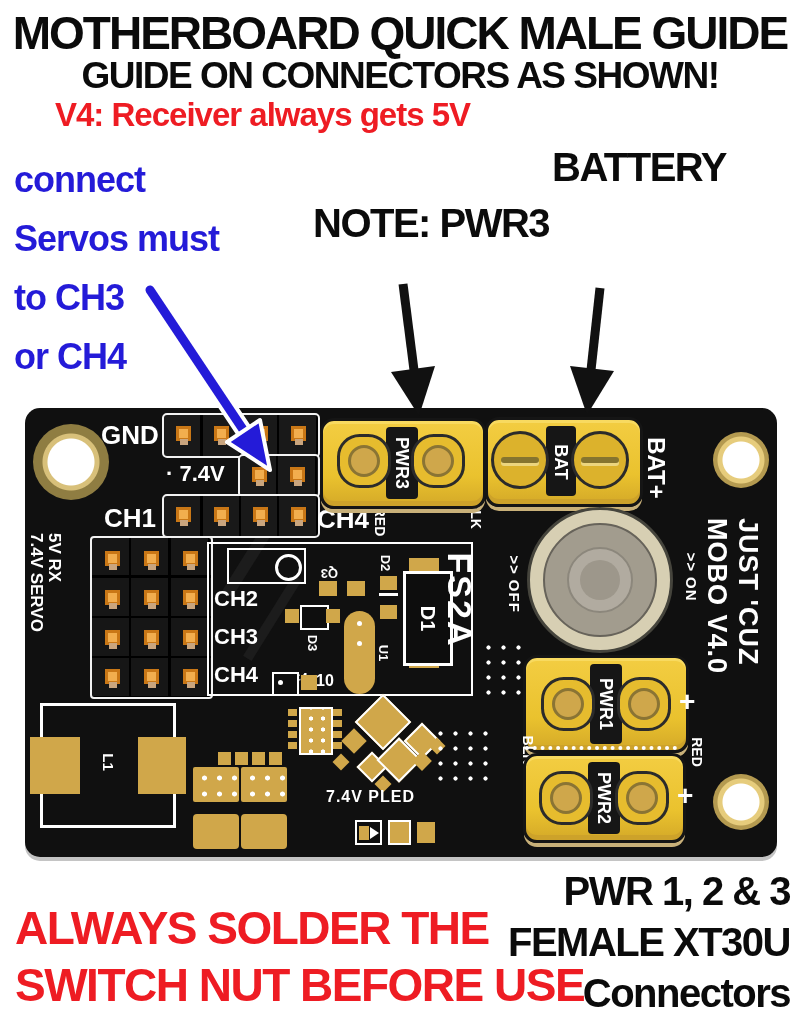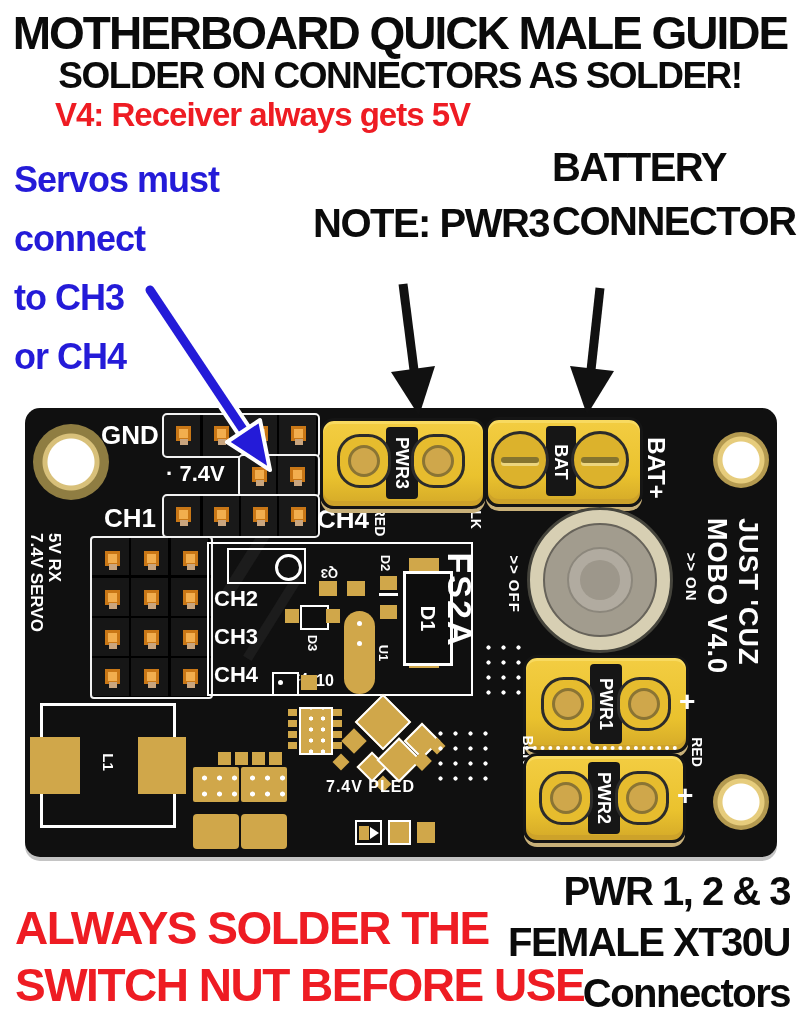--- a/index.html
+++ b/index.html
@@ -49,37 +49,36 @@
   .d1body{background:#0d0d0d;border:3px solid #fff;display:flex;align-items:center;justify-content:center;}
   .tri{width:0;height:0;border-top:6px solid transparent;border-bottom:6px solid transparent;border-left:9px solid #fff;}
   .arrowsvg{left:0;top:0;pointer-events:none;z-index:6;}
 </style>
 </head>
 <body>
 
 <div class="page">
 
   <div class="abs title">MOTHERBOARD QUICK MALE GUIDE</div>
-  <div class="abs subtitle">SOLDER ON CONNECTORS AS SOLDER!</div>
+  <div class="abs subtitle">GUIDE ON CONNECTORS AS SHOWN!</div>
   <div class="abs v4note">V4: Receiver always gets 5V</div>
 
   <div class="abs servos">
+    <div>connect</div>
     <div>Servos must</div>
-    <div>connect</div>
     <div>to CH3</div>
     <div>or CH4</div>
   </div>
 
   <div class="abs pwr3note">
     <div>NOTE: PWR3</div>
   </div>
 
   <div class="abs batnote">
     <div>BATTERY</div>
-    <div>CONNECTOR</div>
   </div>
 
   <div class="abs board">
 
     <div class="trace" style="left:186px;top:150px;width:70px;height:12px;transform:rotate(-58deg);"></div>
     <div class="trace" style="left:200px;top:205px;width:95px;height:10px;transform:rotate(-58deg);"></div>
 
     <div style="left:8px;top:16px;width:76px;height:76px;border-radius:50%;background:radial-gradient(circle,#ffffff 0 23px,#d8c07a 24px 28px,#8f7d42 29px 38px);"></div>
     <div style="left:688px;top:24px;width:56px;height:56px;border-radius:50%;background:radial-gradient(circle,#ffffff 0 18px,#e6cc7c 19px 23px,#b49a50 24px 28px);"></div>
     <div style="left:688px;top:366px;width:56px;height:56px;border-radius:50%;background:radial-gradient(circle,#ffffff 0 18px,#e6cc7c 19px 23px,#b49a50 24px 28px);"></div>
@@ -232,21 +231,21 @@
     <div class="dia" style="left:320px;top:324px;width:18px;height:18px;"></div>
     <div class="dia" style="left:310px;top:348px;width:12px;height:12px;"></div>
     <div class="dia diaw" style="left:336px;top:348px;width:18px;height:18px;"></div>
     <div class="dia diaw" style="left:358px;top:336px;width:28px;height:28px;"></div>
     <div class="dia" style="left:390px;top:346px;width:14px;height:14px;"></div>
     <div class="dia" style="left:406px;top:332px;width:12px;height:12px;"></div>
     <div class="dia" style="left:352px;top:370px;width:12px;height:12px;"></div>
     <div class="dots" style="left:408px;top:318px;width:58px;height:58px;"></div>
     <div class="dots" style="left:456px;top:232px;width:46px;height:64px;"></div>
 
-    <div class="silk" style="left:301px;top:370px;font-size:16px;letter-spacing:1px;">7.4V PLED</div>
+    <div class="silk" style="left:301px;top:380px;font-size:16px;letter-spacing:1px;">7.4V PLED</div>
     <div style="left:330px;top:412px;width:27px;height:25px;background:#0e0e0e;border:2px solid #fff;box-sizing:border-box;">
       <div class="gpad" style="left:2px;top:4px;width:10px;height:14px;"></div>
       <div class="tri" style="left:13px;top:5px;"></div>
     </div>
     <div style="left:363px;top:412px;width:23px;height:25px;background:#d0a74a;border:2px solid #fff;box-sizing:border-box;"></div>
     <div class="gpad" style="left:392px;top:414px;width:18px;height:21px;"></div>
 
     <div class="conn" style="left:498px;top:247px;width:160px;height:92px;">
       <div class="cgap" style="left:64px;top:6px;width:32px;height:80px;"></div>
       <div class="fhole" style="left:15px;top:19px;">

